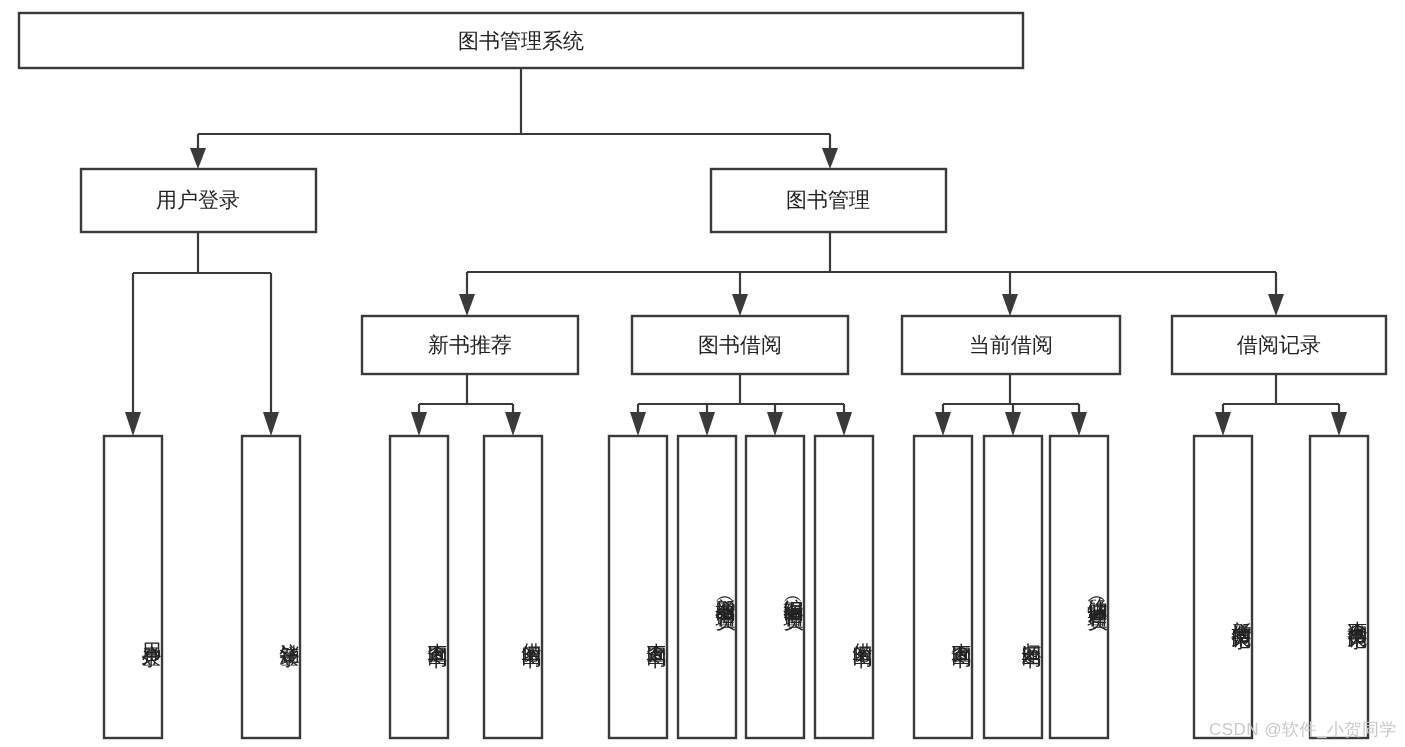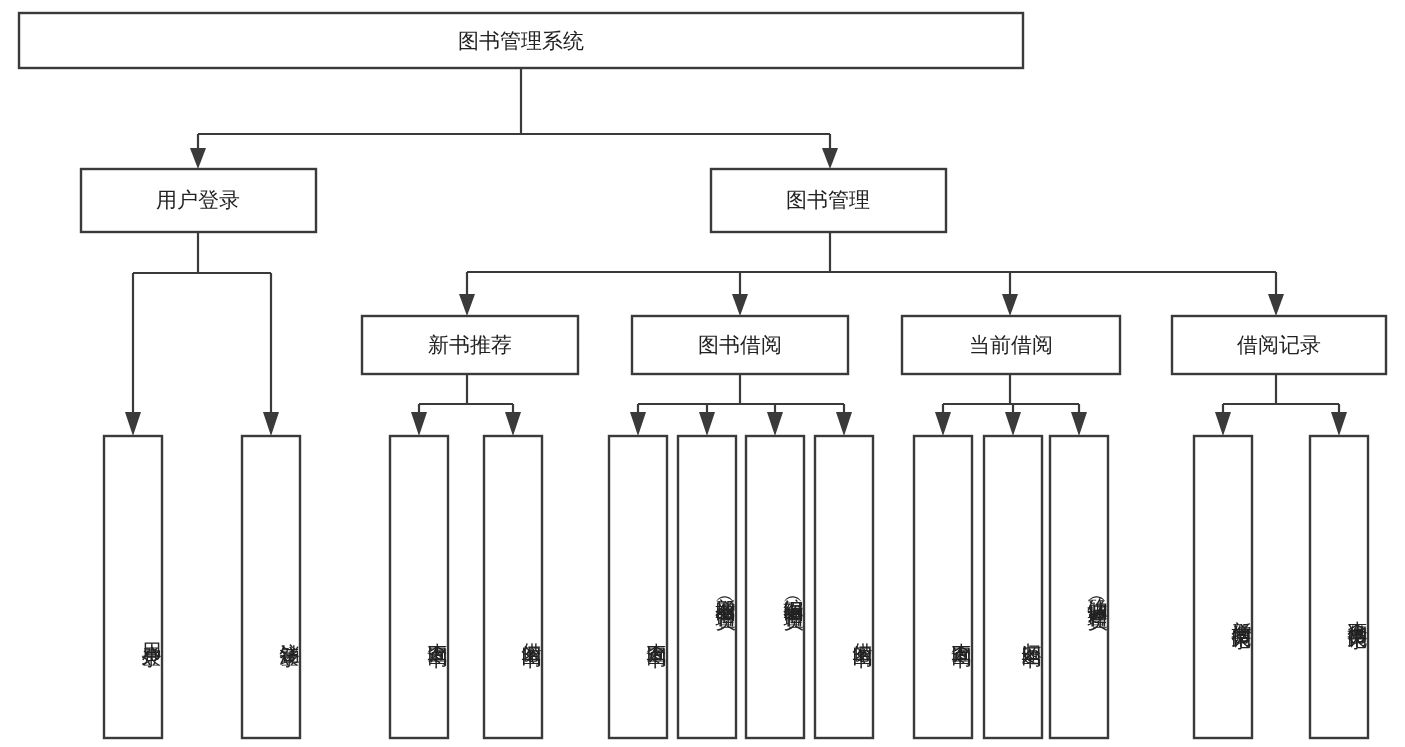--- a/index.html
+++ b/index.html
@@ -219,13 +219,14 @@
   <div class="leaf-label" style="left:914px; top:524px; width:58px; height:214px;">查询图书</div>
 
   <div class="leaf-label" style="left:984px; top:524px; width:58px; height:214px;">归还图书</div>
 
   <div class="leaf-label" style="left:1050px; top:444px; width:58px; height:294px;">确认归还（管理员）</div>
 
   <div class="leaf-label" style="left:1194px; top:484px; width:58px; height:254px;">新增借阅记录</div>
 
   <div class="leaf-label" style="left:1310px; top:484px; width:58px; height:254px;">查询借阅记录</div>
 
+  <div class="watermark">CSDN @软件_小贺同学</div>
 </div>
 
 </body></html>

